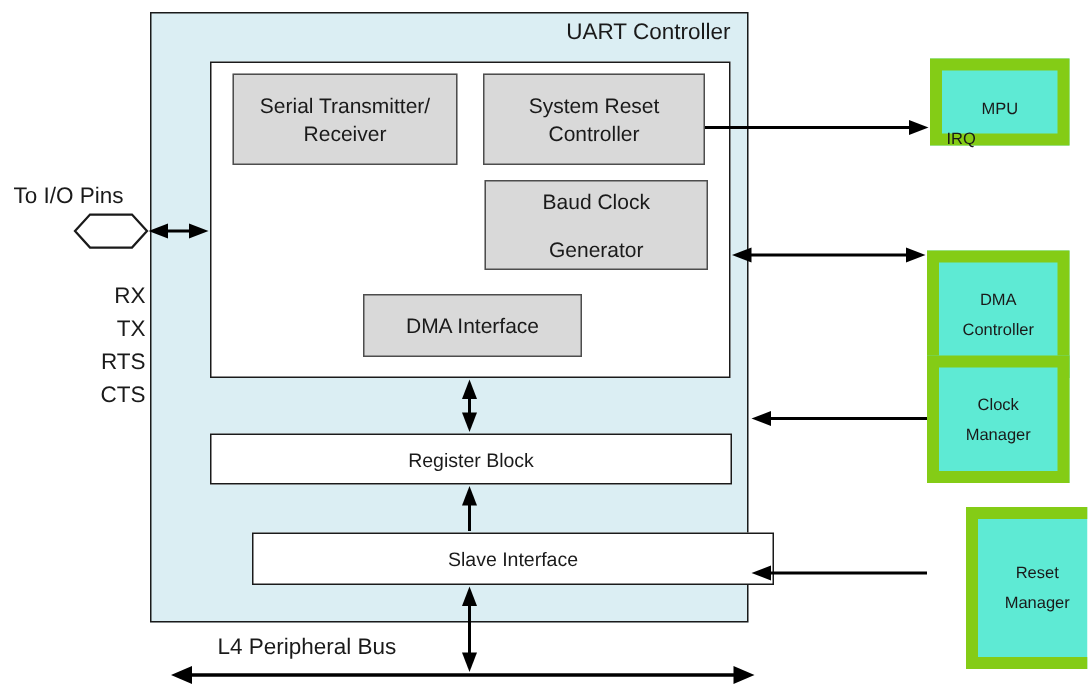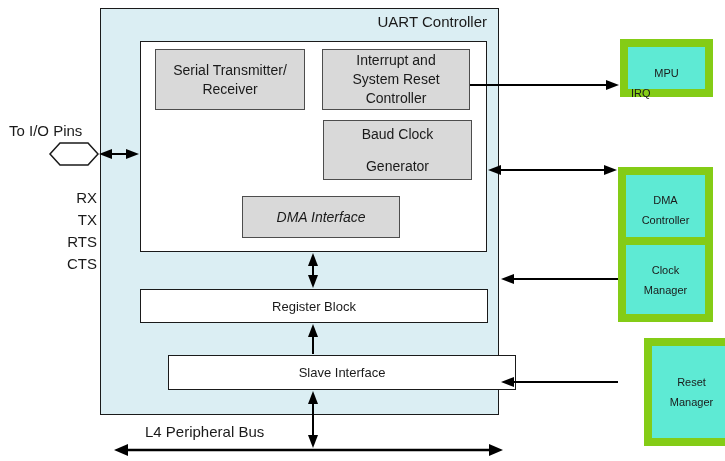--- a/index.html
+++ b/index.html
@@ -57,32 +57,31 @@
   <div class="title">UART Controller</div>
 
   <div class="abs inner-white" style="left:140px;top:41px;width:347px;height:211px;"></div>
 
   <div class="box gray" style="left:155px;top:49px;width:150px;height:61px;">
     <div>Serial Transmitter/</div>
     <div>Receiver</div>
   </div>
 
   <div class="box gray" style="left:322px;top:49px;width:148px;height:61px;">
-    <div>Interrupt and</div>
     <div>System Reset</div>
     <div>Controller</div>
   </div>
 
 
   <div class="box gray" style="left:323px;top:120px;width:149px;height:60px;gap:13px;">
     <div>Baud Clock</div>
     <div>Generator</div>
   </div>
 
-  <div class="box gray" style="left:242px;top:196px;width:158px;height:42px;font-style:italic;">
+  <div class="box gray" style="left:242px;top:196px;width:146px;height:42px;">
     <div>DMA Interface</div>
   </div>
 
   <div class="box wide" style="left:140px;top:289px;width:348px;height:34px;">
     <div>Register Block</div>
   </div>
 
   <div class="box wide" style="left:140px;top:355px;width:348px;height:35px;margin-left:28px;">
     <div>Slave Interface</div>
   </div>

